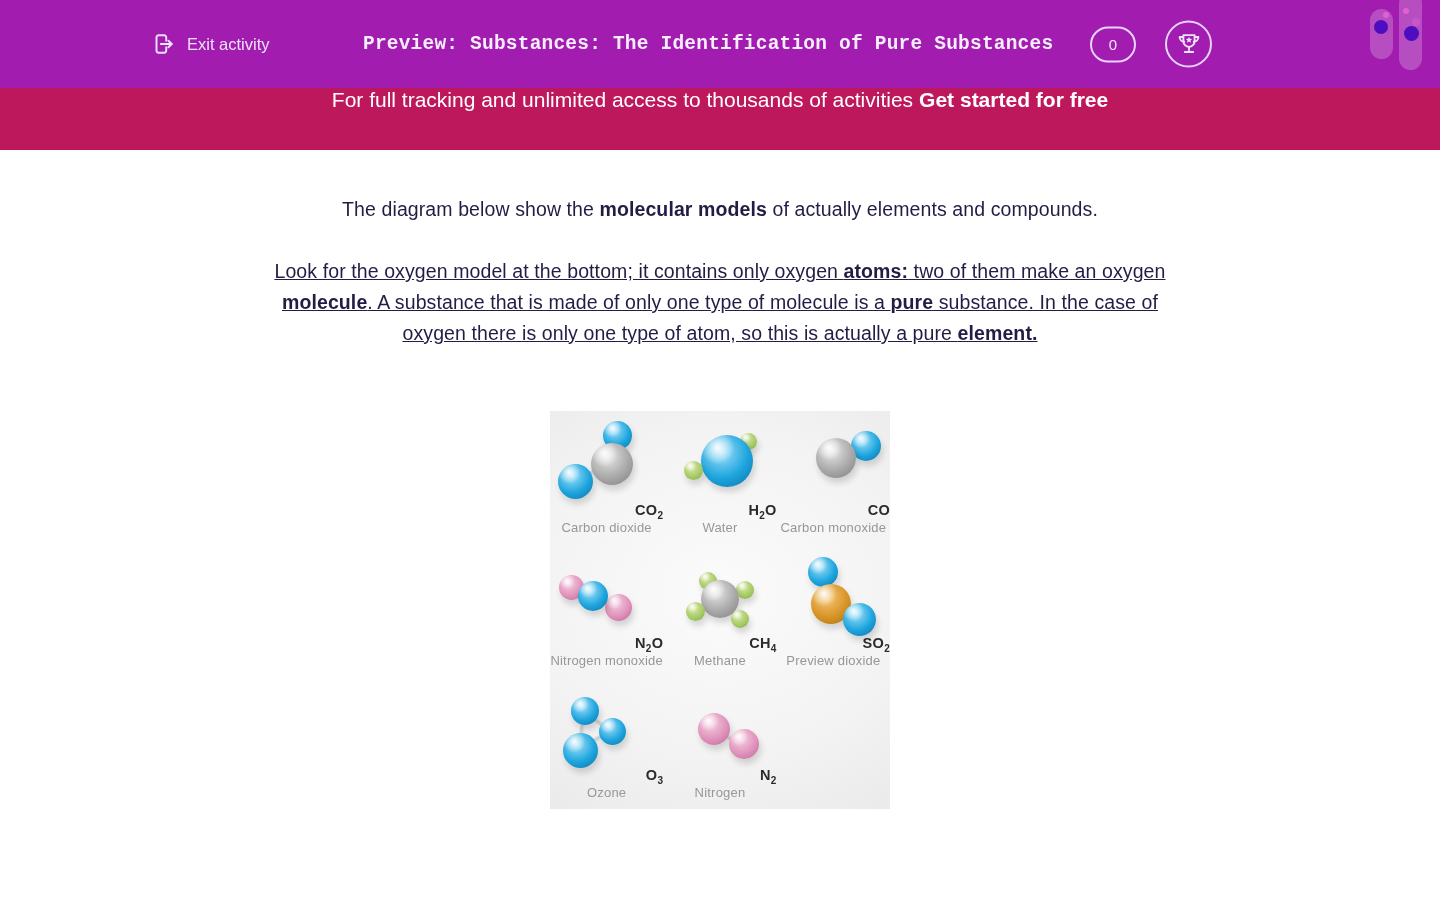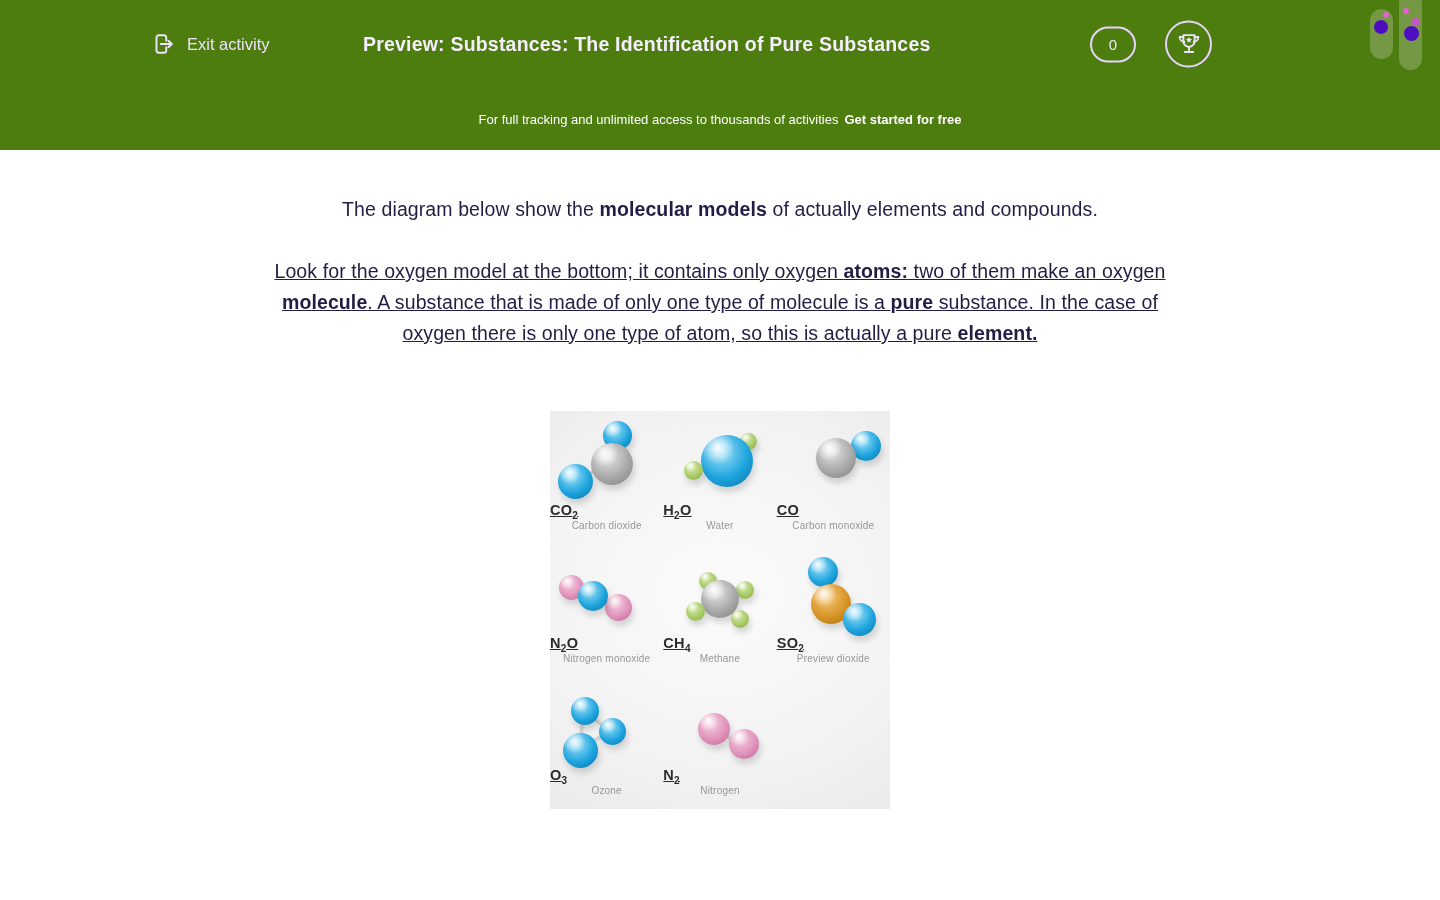--- a/index.html
+++ b/index.html
@@ -7,32 +7,33 @@
   body {
     background:#ffffff;
     font-family:"Liberation Sans", sans-serif;
     overflow:hidden;
   }
 
   
   .header {
     position:relative;
     height:88px;
-    background:#4d7c0f;
+    background:#a21caf;
   }
   .exit-btn {
     position:absolute; left:150px; top:50%; transform:translateY(-50%);
     display:flex; align-items:center; gap:11px;
     background:none; border:none; cursor:pointer;
     color:#eee3fc; font-size:16.5px; font-family:inherit;
   }
   .header-title {
     position:absolute; left:363px; top:50%; transform:translateY(-50%);
     color:#f6eefe; font-size:19.5px; font-weight:bold; letter-spacing:.2px;
     white-space:nowrap;
+    font-family:Liberation Mono, monospace;
   }
   .header-right {
     position:absolute; right:228px; top:50%; transform:translateY(-50%);
     display:flex; align-items:center; gap:29px;
   }
   .score-pill {
     width:46px; height:36px;
     border:2px solid #e7d4fb; border-radius:18px;
     background:transparent;
     color:#f3e9fe; font-size:15px; font-family:inherit;
@@ -48,23 +49,23 @@
     position:absolute; right:8px; top:0; width:62px; height:72px;
     overflow:hidden; pointer-events:none;
   }
   .tube { position:absolute; background:rgba(255,255,255,.22); border-radius:12px; }
   .tube-1 { left:0px;  top:9px;  width:23px; height:50px; }
   .tube-2 { left:29px; top:-8px; width:23px; height:78px; }
   .bub { position:absolute; border-radius:50%; }
 
   
   .banner {
-    height:62px; background:#4d7c0f;
-    display:flex; align-items:center; justify-content:center;
-    color:#ffffff; font-size:13px;
+    height:62px; background:#be185d;
+    display:flex; justify-content:center;
+    color:#ffffff; font-size:21px;
   }
   .banner-cta { font-weight:bold; color:#ffffff; text-decoration:none; margin-left:6px; cursor:pointer; }
 
   
   .para {
     max-width:1110px; margin:0 auto; text-align:center;
     color:#221d44; font-size:19.5px; line-height:31px; letter-spacing:.1px;
   }
   .para-1 { margin-top:44px; }
   .para-2 { margin-top:31px;text-decoration:underline; }
@@ -77,28 +78,27 @@
     background:
       radial-gradient(ellipse 100% 75% at 50% 46%, #fbfbfb 0%, #f3f3f3 55%, #e7e7e7 100%);
     display:grid;
     grid-template-columns:repeat(3,1fr);
     grid-template-rows:repeat(3,1fr);
   }
   .mol-cell { position:relative; }
   .mol-art  { position:absolute; left:0; top:0; width:113px; height:95px; }
   .mol-formula {
     position:absolute; left:0; right:0; top:91px;
-    text-align:left; font-size:14.5px; font-weight:bold; color:#2b2b2b;
+    text-align:right; font-size:14.5px; font-weight:bold; color:#2b2b2b;
     letter-spacing:.3px;
-    text-decoration:underline;
   }
   .mol-formula sub { font-size:10px; }
   .mol-name {
     position:absolute; left:0; right:0; top:109px;
-    text-align:center; font-size:10px; color:#979797; letter-spacing:.2px;
+    text-align:center; font-size:13px; color:#979797; letter-spacing:.2px;
   }
   .ball {
     position:absolute; border-radius:50%;
     box-shadow:2px 5px 6px rgba(0,0,0,.15);
   }
   .bond {
     position:absolute; height:4px; border-radius:2px;
     background:linear-gradient(#f0f0f0, #c9c9c9);
     box-shadow:0 1px 1px rgba(0,0,0,.12);
     z-index:0;

